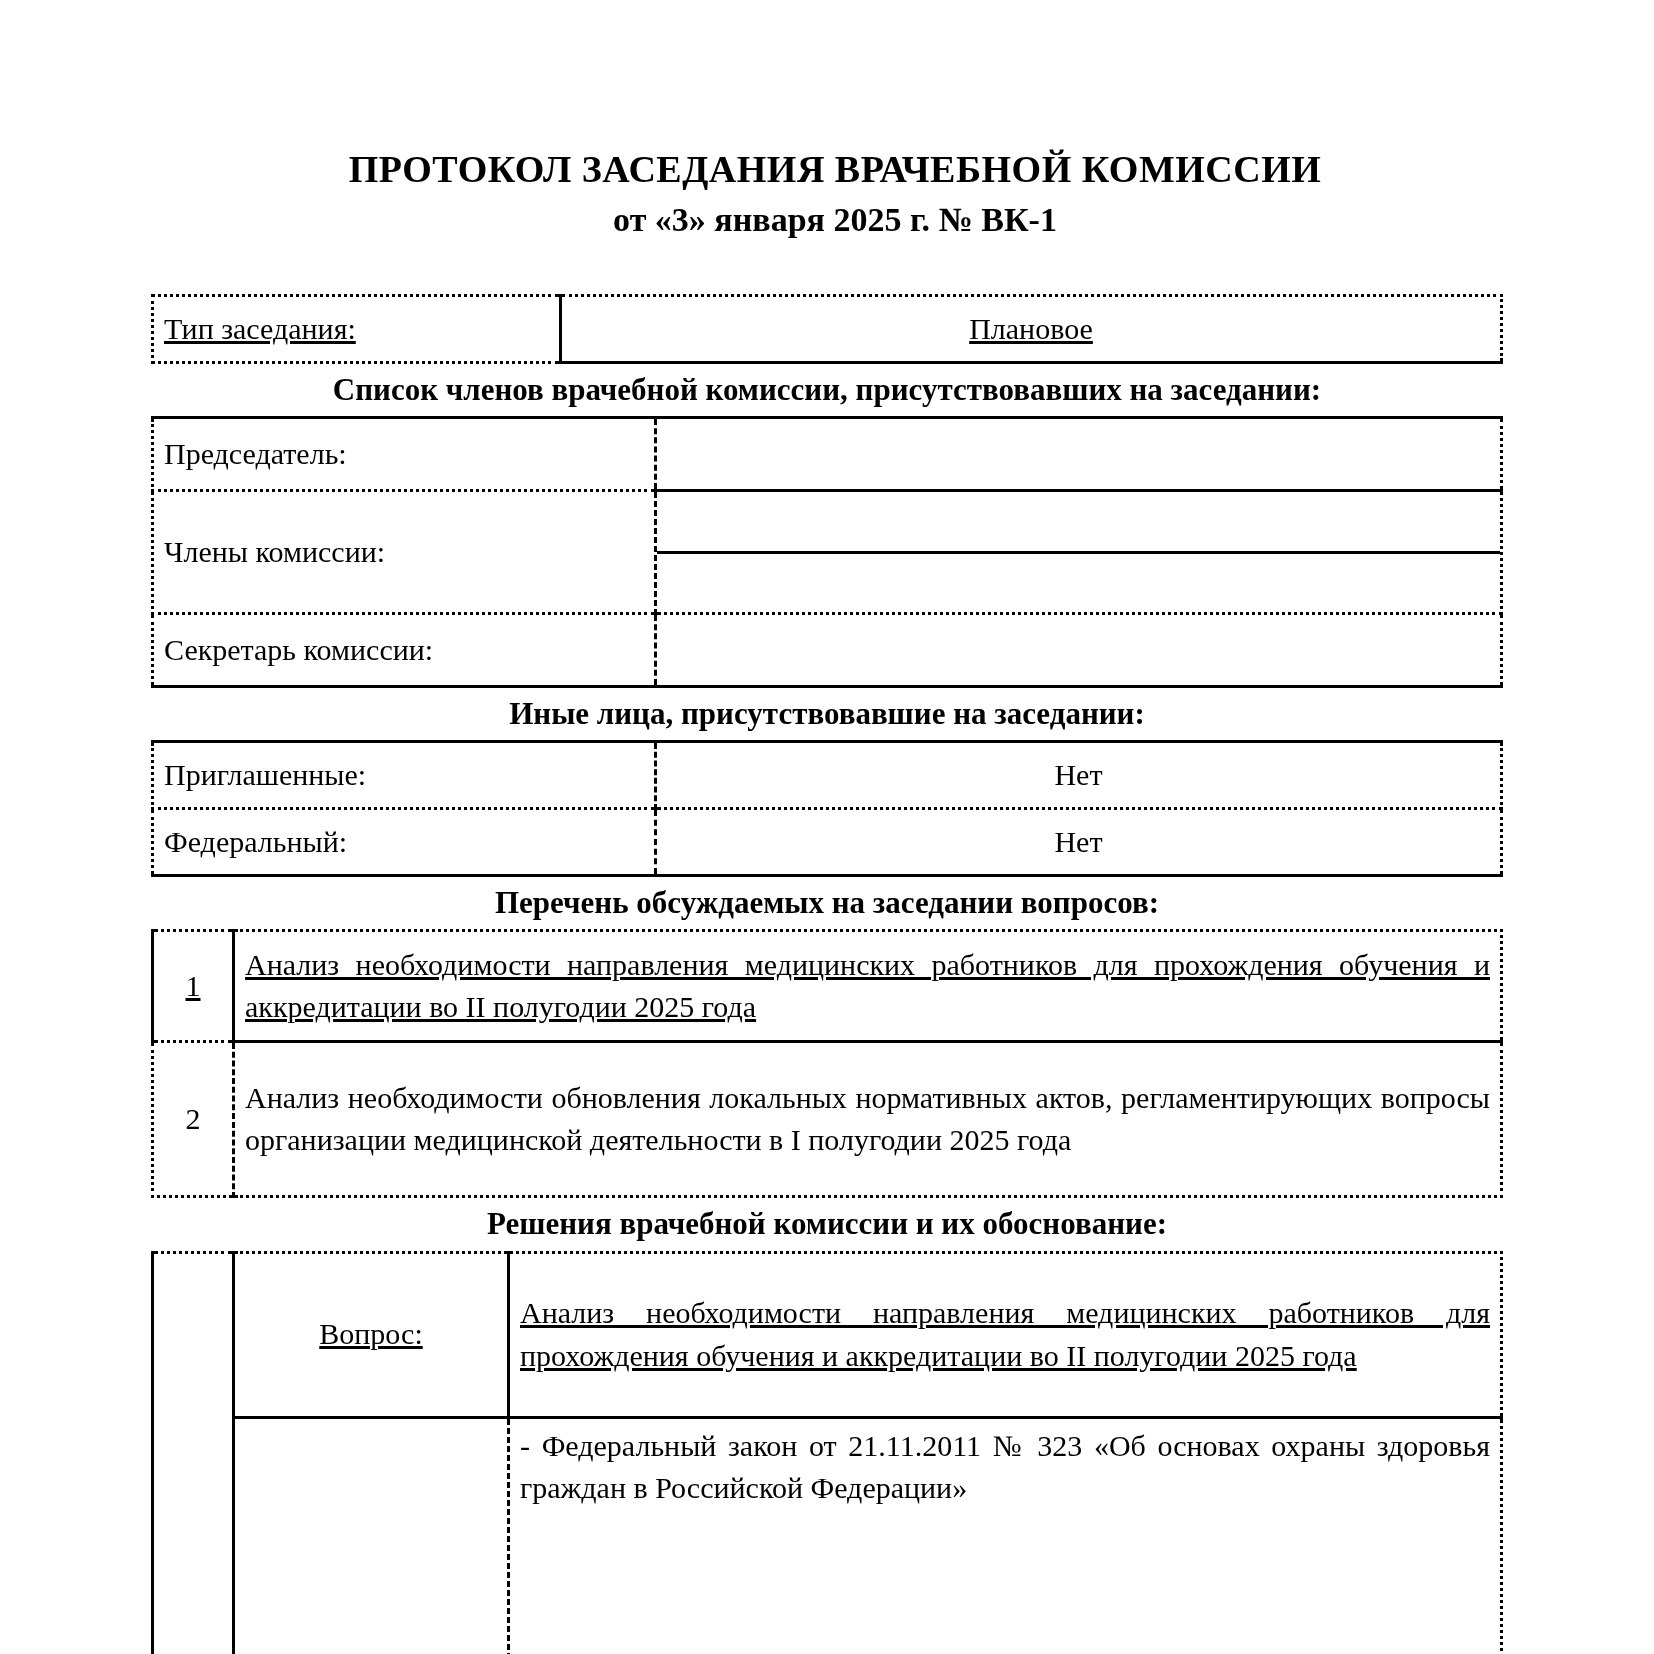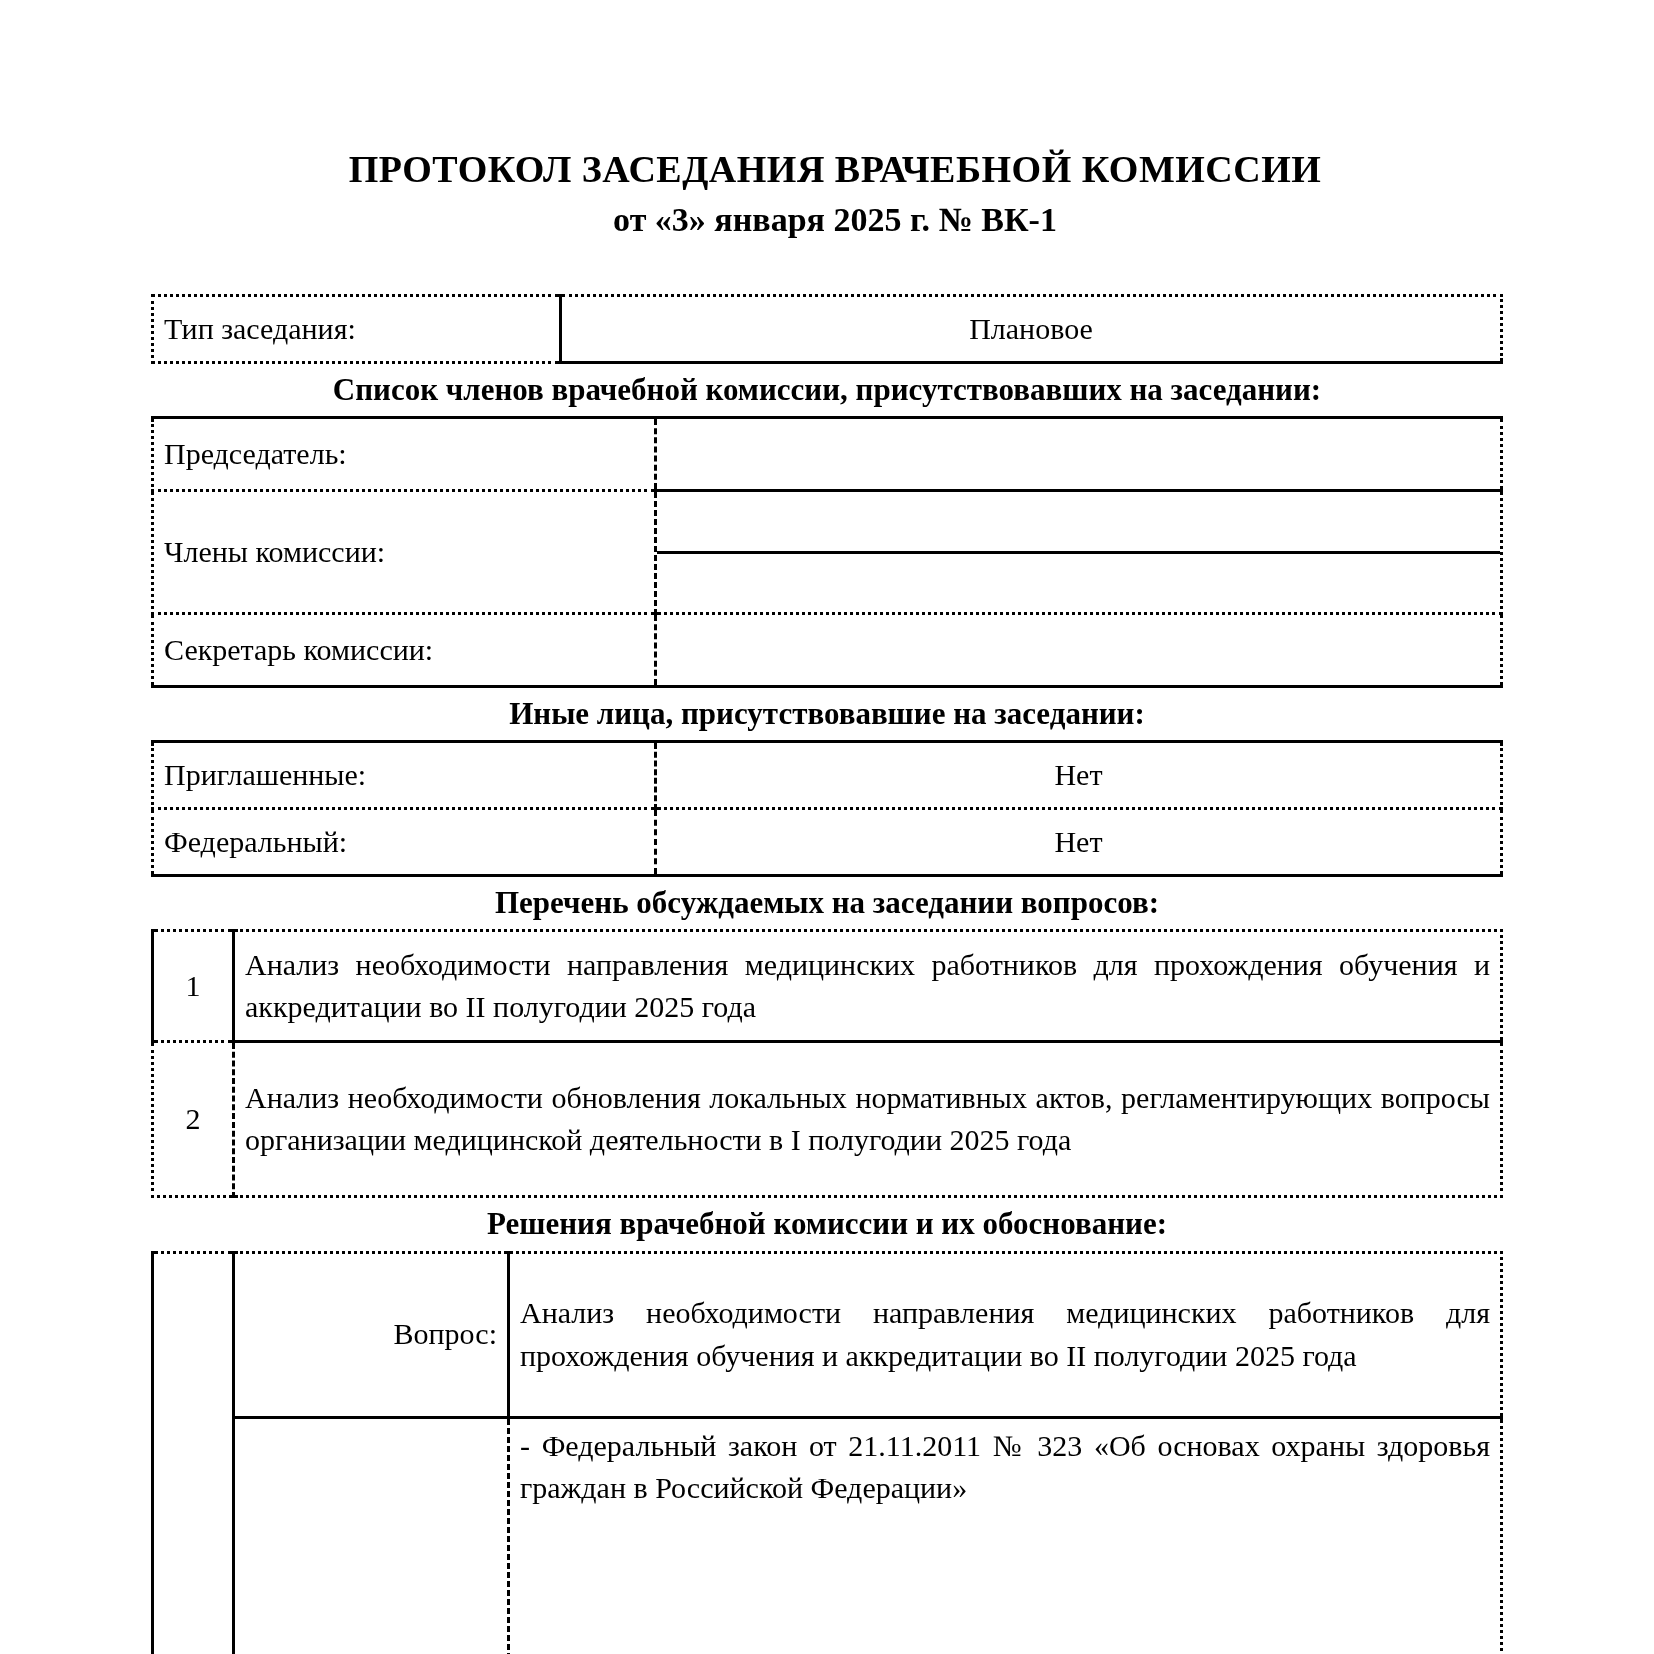--- a/index.html
+++ b/index.html
@@ -56,21 +56,21 @@
     padding: 6px 10px;
     line-height: 1.42;
   }
 
   
   .bt-solid  { border-top: 3px solid #000; }
   .bb-solid  { border-bottom: 3px solid #000; }
   .bl-solid  { border-left: 3px solid #000; }
   .br-solid  { border-right: 3px solid #000; }
 
-  .bt-dot  { border-top: 3px dotted #000; }
+  .bt-dot  { border-top: 3px dotted #000; text-decoration: underline; }
   .bb-dot  { border-bottom: 3px dotted #000; }
   .bl-dot  { border-left: 3px dotted #000; }
   .br-dot  { border-right: 3px dotted #000; }
   .br-dash { border-right: 3px dashed #000; }
 
   .lbl  { text-align: left; }
   .ctr  { text-align: center; }
   .just { text-align: justify; text-align-last: left; }
 
   
@@ -103,21 +103,21 @@
     font-size: 30px;
   }
 
   .q-text {
     font-size: 30px;
     line-height: 1.45;
   }
 
   .dec-label {
     font-size: 30px;
-    text-align: right;
+    text-align: center;
   }
   .dec-body {
     font-size: 30px;
     line-height: 1.52;
   }
   .dec-body p {
     margin: 0 0 6px 0;
     text-align: justify;
     text-align-last: left;
   }

